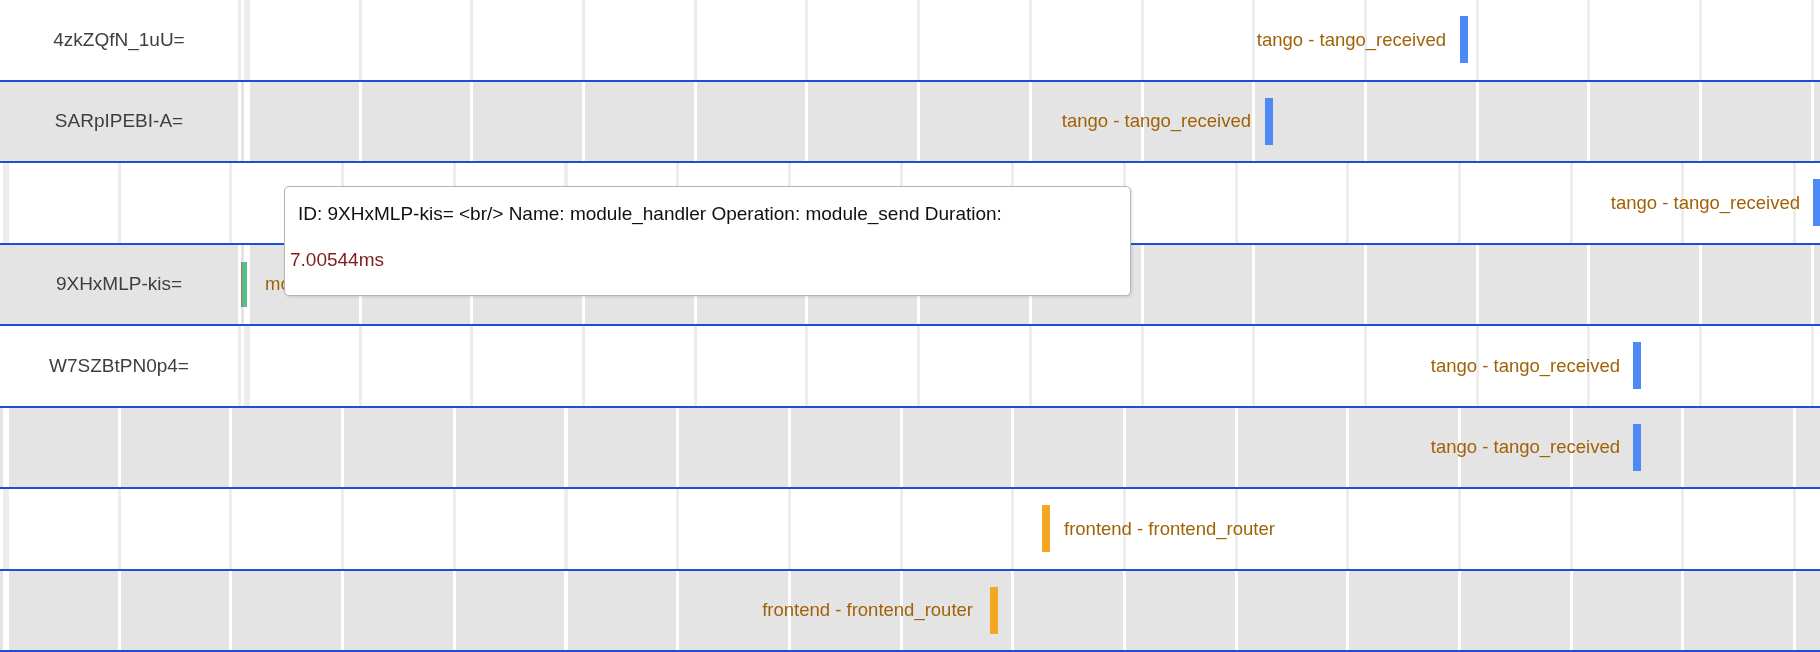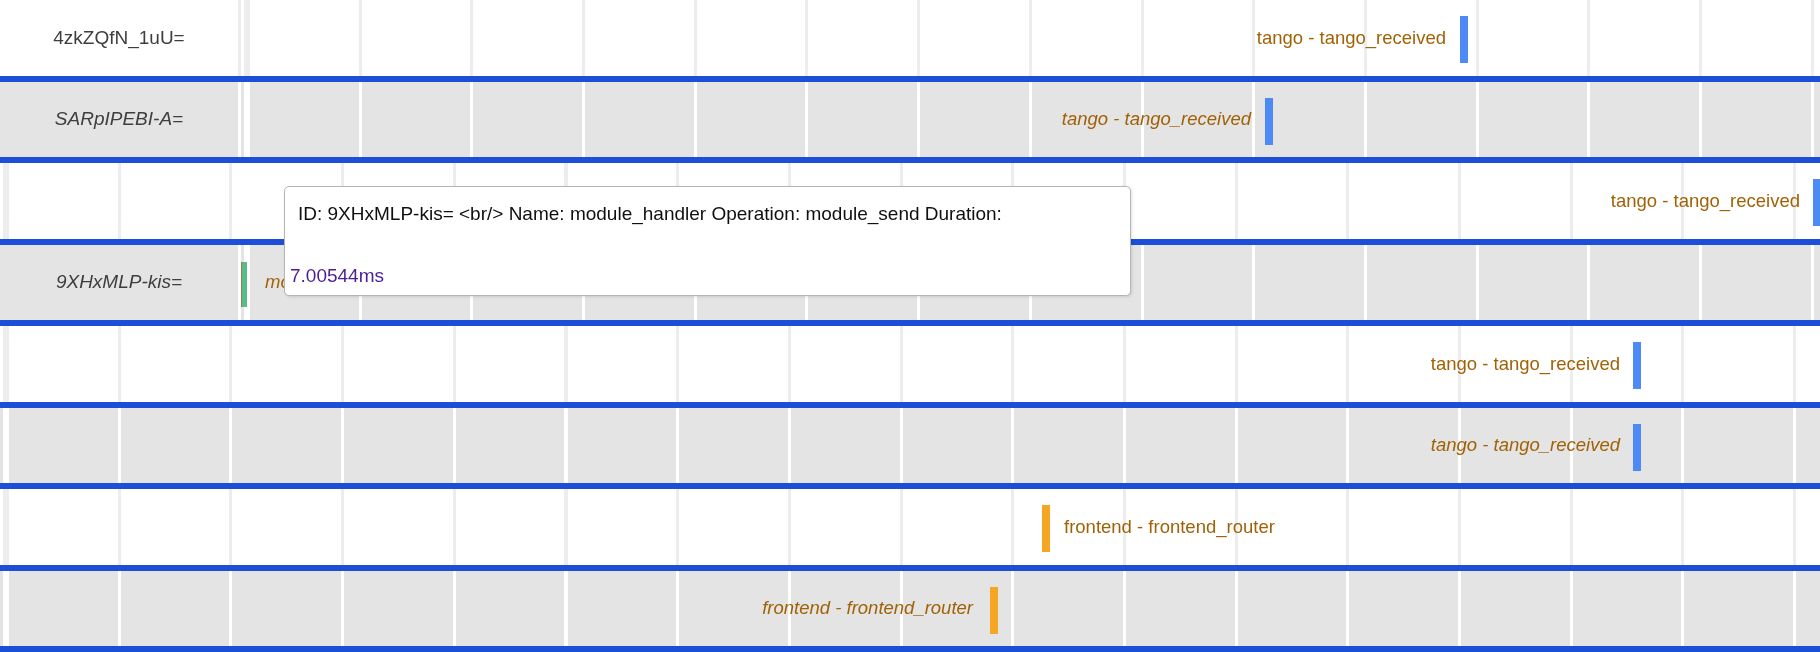--- a/index.html
+++ b/index.html
@@ -11,25 +11,25 @@
     height: 652px;
     overflow: hidden;
     font-family: "Liberation Sans", "DejaVu Sans", sans-serif;
     background: #ffffff;
   }
 
   .row {
     position: relative;
     display: flex;
     height: 81.5px;
-    border-bottom: 6px solid #1d4ed8;
+    border-bottom: 2px solid #1d4ed8;
   }
   .row:last-child { border-bottom: 2px solid #9e9e9e; }
   .row.odd  { background: #ffffff; --line: #ededed; }
-  .row.even { background: #e4e4e4; font-style: italic; --line: #ffffff; }
+  .row.even { background: #e4e4e4; --line: #ffffff; }
 
   .label-cell {
     width: 241px;
     border-right: 3px solid var(--line);
     display: flex;
     align-items: center;
     justify-content: center;
     font-size: 19px;
     color: #3e3e3e;
     white-space: nowrap;
@@ -74,22 +74,22 @@
     border: 1px solid #b5b5b5;
     border-radius: 5px;
     box-shadow: 1px 1px 3px rgba(0,0,0,0.12);
     z-index: 10;
   }
   .tooltip .l1 {
     position: absolute; left: 13px; top: 16px;
     font-size: 19px; color: #101010; white-space: nowrap;
   }
   .tooltip .l2 {
-    position: absolute; left: 5px; top: 78px;
-    font-size: 19px; color: #4c1d95; white-space: nowrap;
+    position: absolute; left: 5px; top: 62px;
+    font-size: 19px; color: #7f1d1d; white-space: nowrap;
   }
 </style>
 </head>
 <body>
 
 <div class="chart">
 
   <div class="row odd">
     <div class="label-cell">
         <span>4zkZQfN_1uU=</span>
@@ -121,20 +121,23 @@
     <div class="label-cell">
         <span>9XHxMLP-kis=</span>
       </div>
     <div class="gap-cell"></div>
     <div class="track"></div>
     <span class="bar-label" style="left:265px">module_handler - module_send</span>
     <div class="bar green" style="left:241px"></div>
   </div>
 
   <div class="row odd">
+    <div class="label-cell">
+        <span>W7SZBtPN0p4=</span>
+      </div>
     <div class="gap-cell"></div>
     <div class="track"></div>
     <span class="bar-label" style="right:200px">tango - tango_received</span>
     <div class="bar blue" style="left:1633px"></div>
   </div>
 
   <div class="row even">
     <div class="gap-cell"></div>
     <div class="track"></div>
     <span class="bar-label" style="right:200px">tango - tango_received</span>

